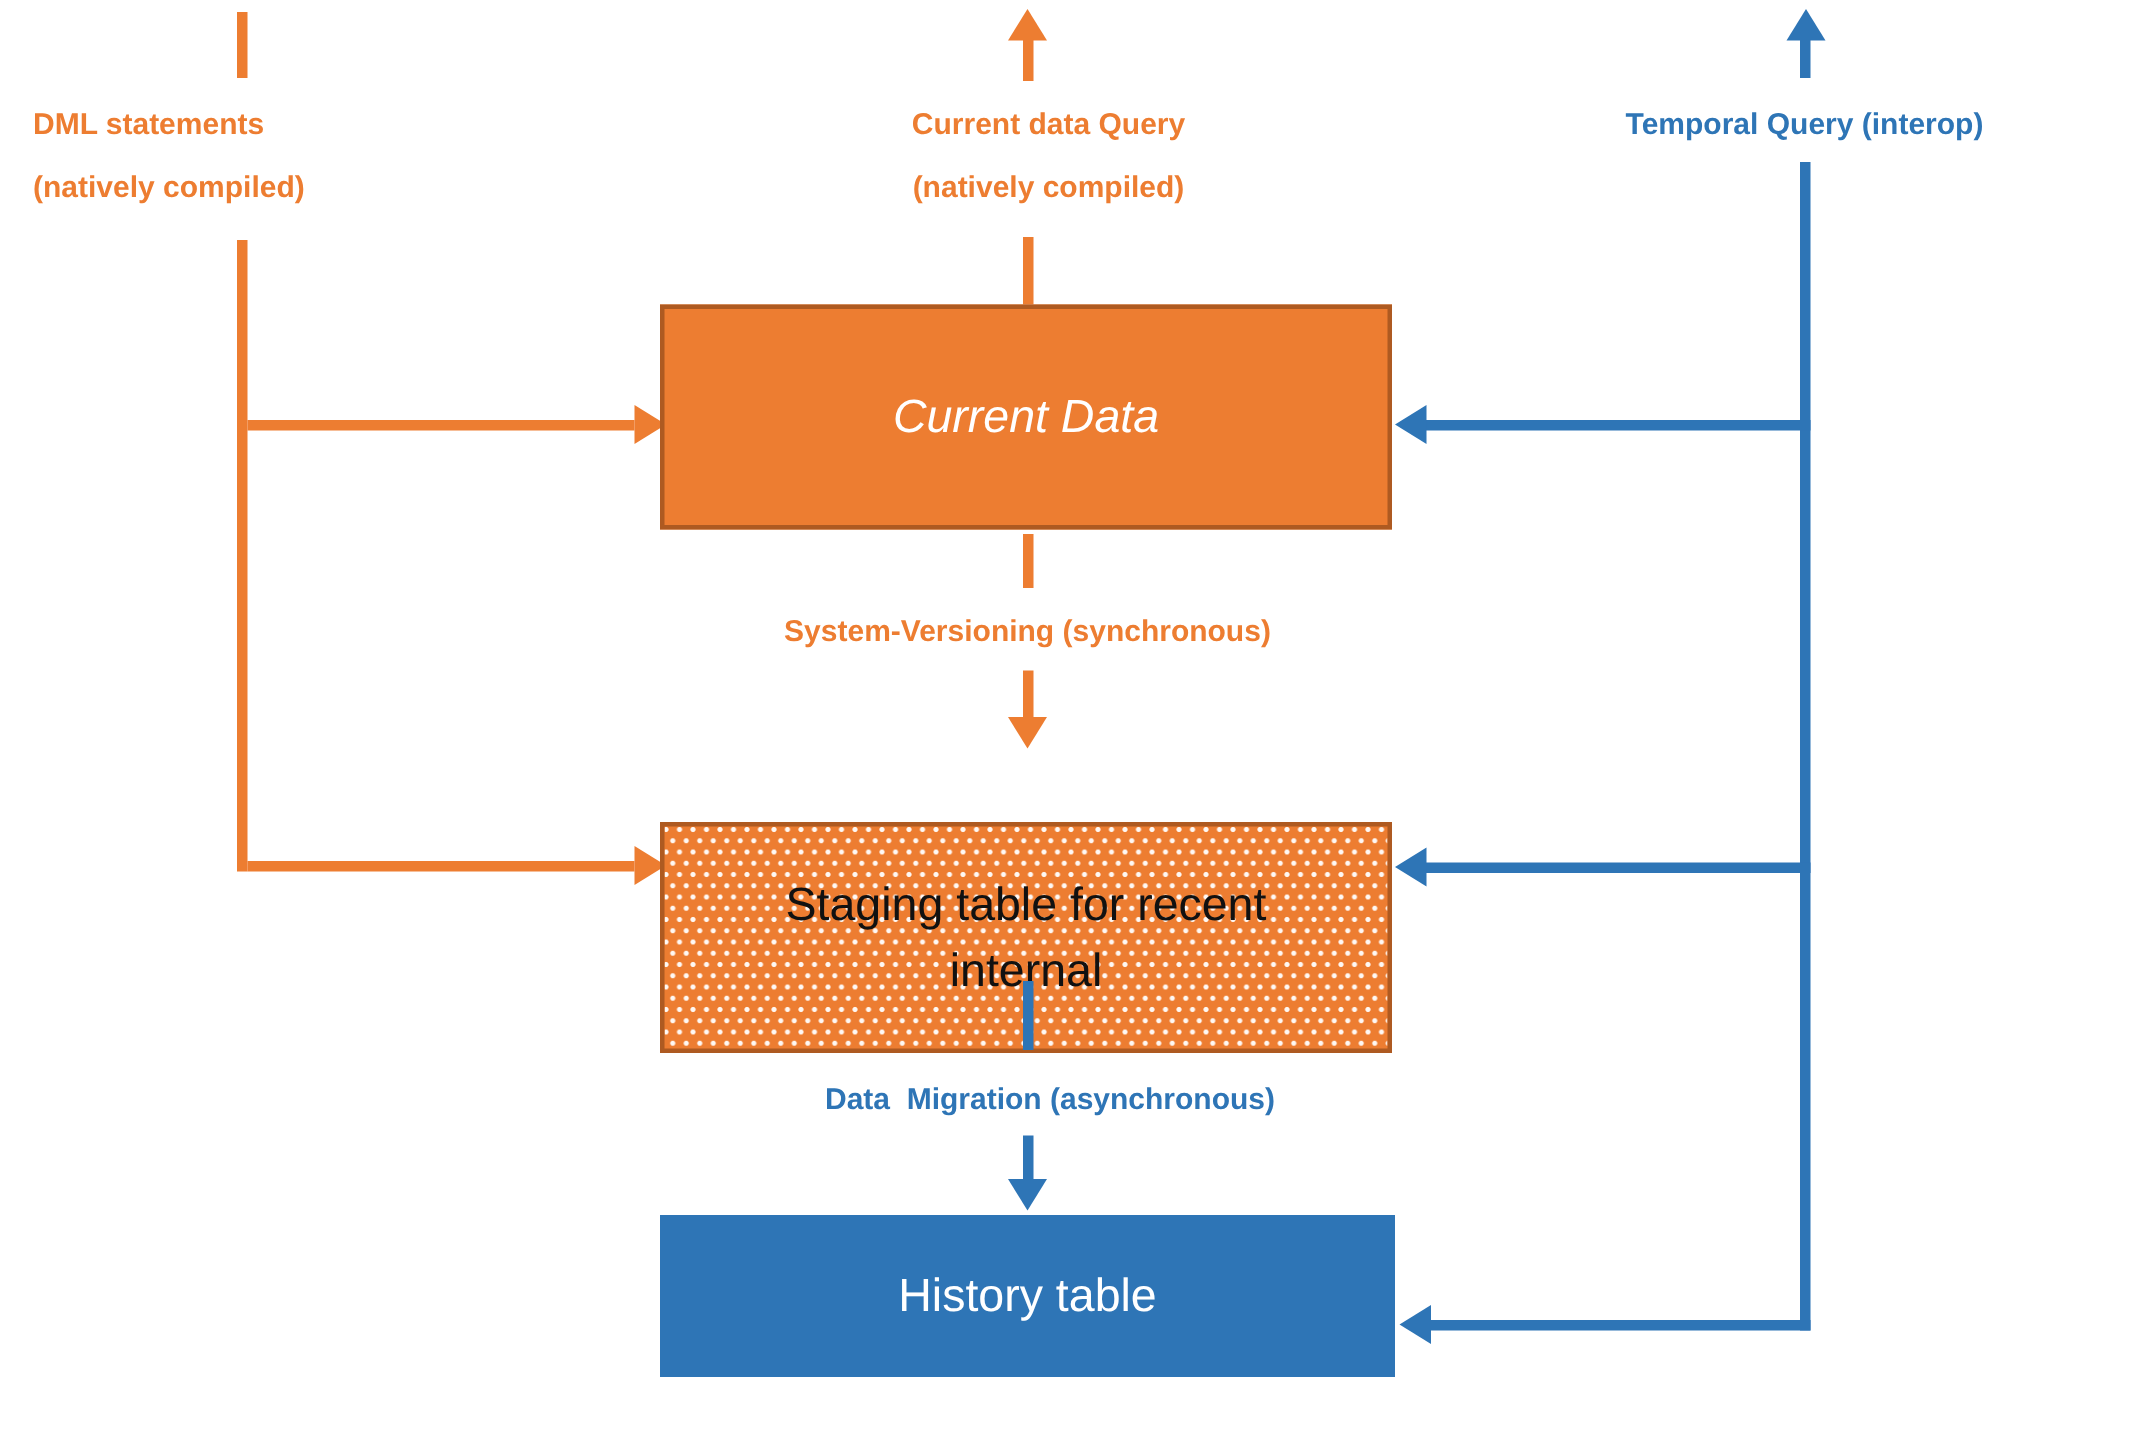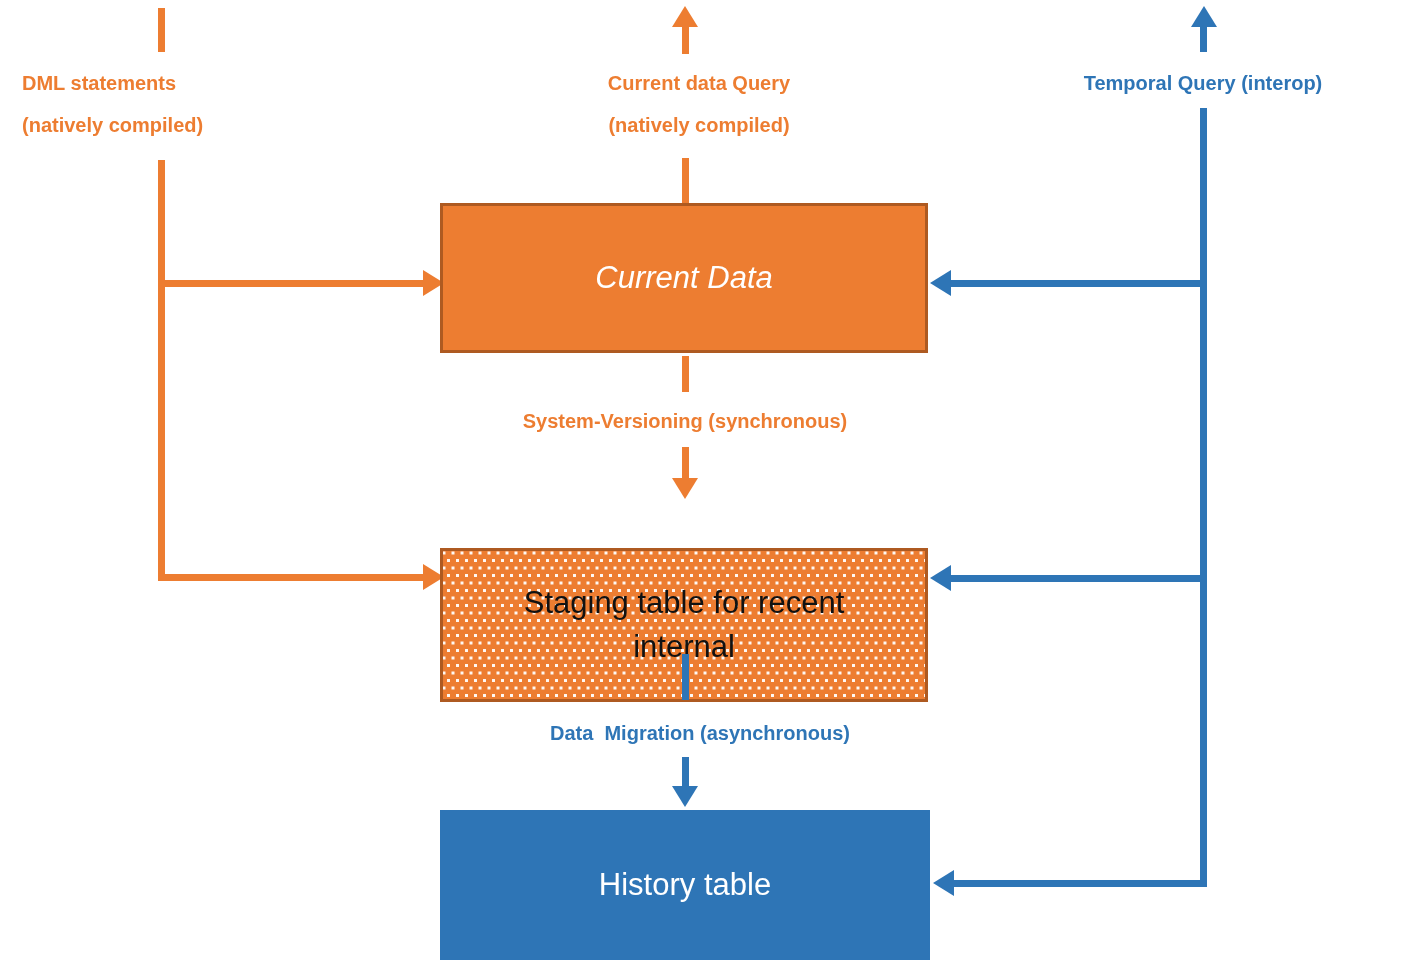--- a/index.html
+++ b/index.html
@@ -136,21 +136,21 @@
     <div class="bl">internal</div>
   </div>
 
   <div class="v-shaft blue-fill" style="left:682px; top:654px; height:46px;"></div>
 
   <div class="flow-label blue-text center pre" style="left:335px; top:712px; width:730px;">Data  Migration (asynchronous)</div>
 
   <div class="v-shaft blue-fill" style="left:682px; top:757px; height:29px;"></div>
   <div class="ah ah-down blue" style="left:672px; top:786px;"></div>
 
-  <div class="node-box box-blue" style="left:440px; top:810px; width:490px; height:150px;">
+  <div class="node-box box-blue" style="left:440px; top:810px; width:490px; height:108px;">
     <div class="bl">History table</div>
   </div>
 
   <div class="ah ah-up blue" style="left:1191px; top:6px;"></div>
   <div class="v-shaft blue-fill" style="left:1200px; top:26px; height:26px;"></div>
 
   <div class="flow-label blue-text center" style="left:1003px; top:62px; width:400px;">Temporal Query (interop)</div>
 
   <div class="v-shaft blue-fill" style="left:1200px; top:108px; height:779px;"></div>
 

